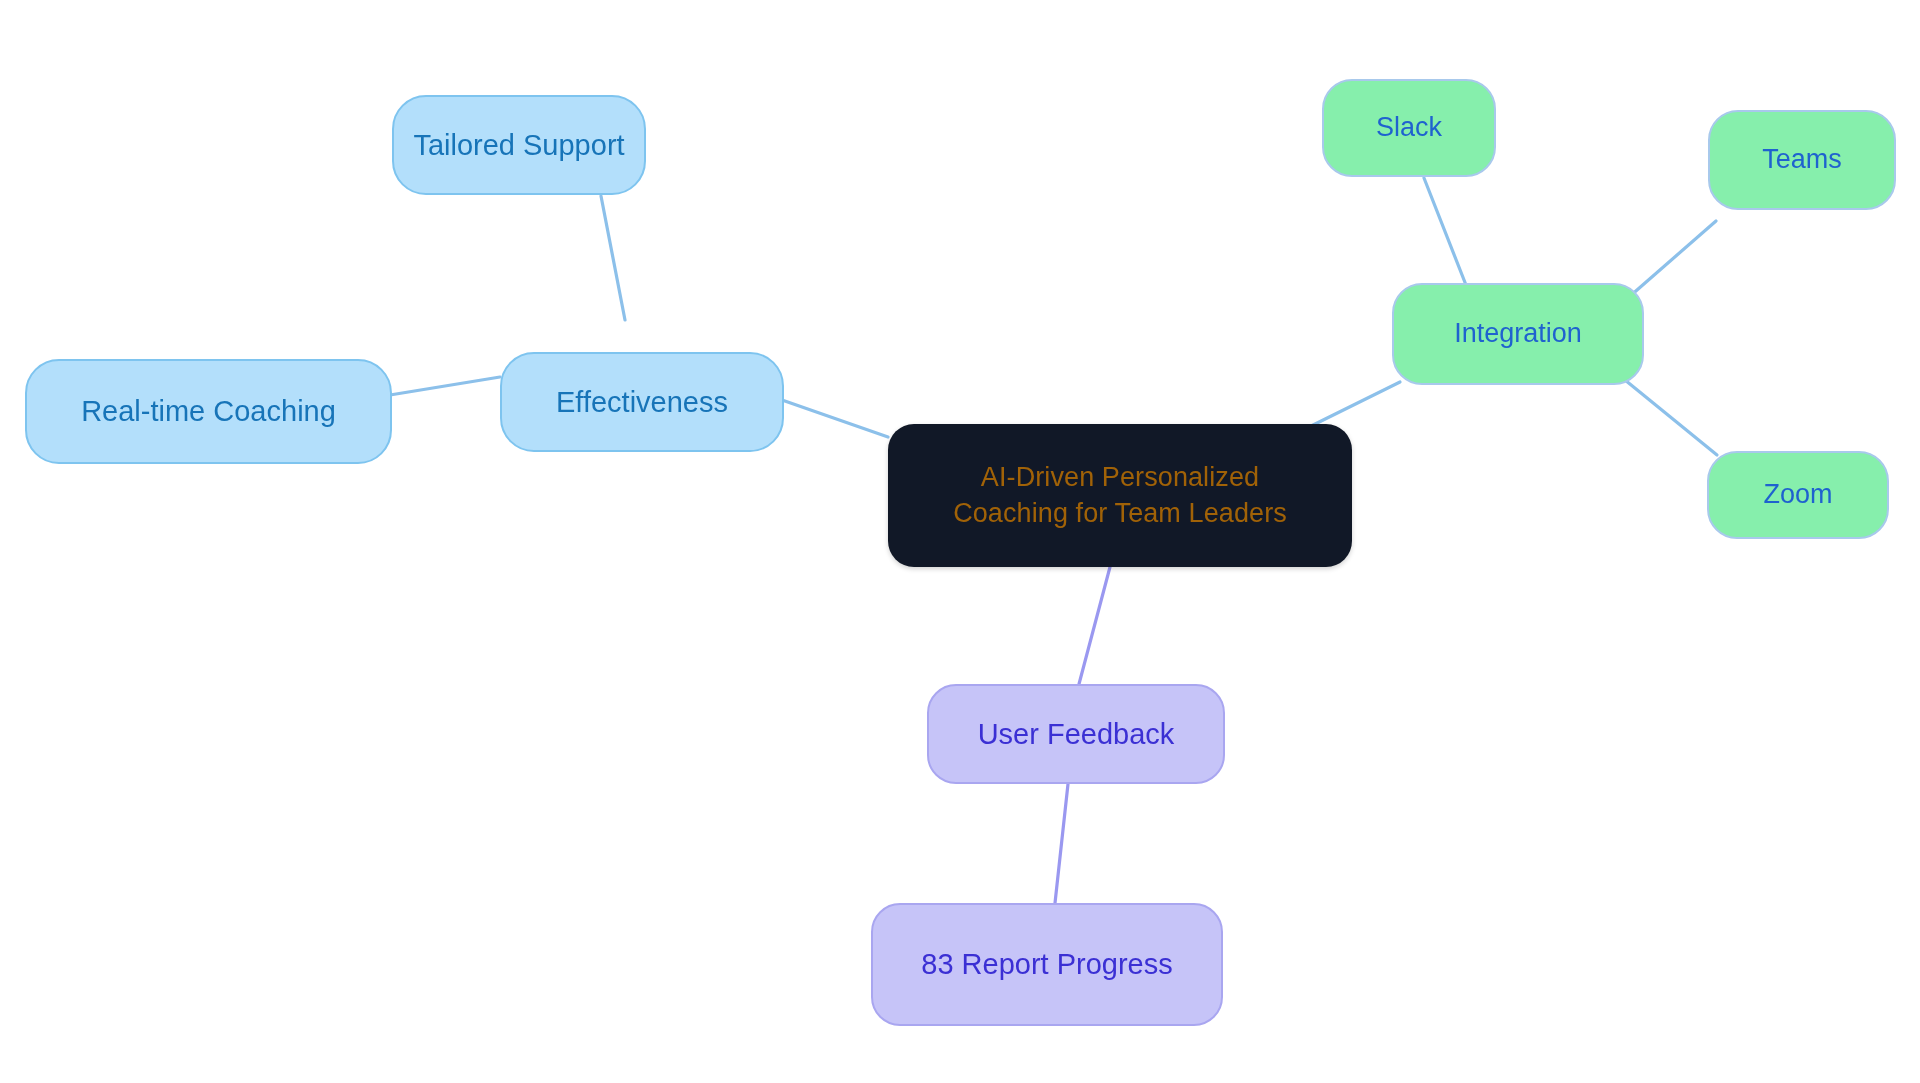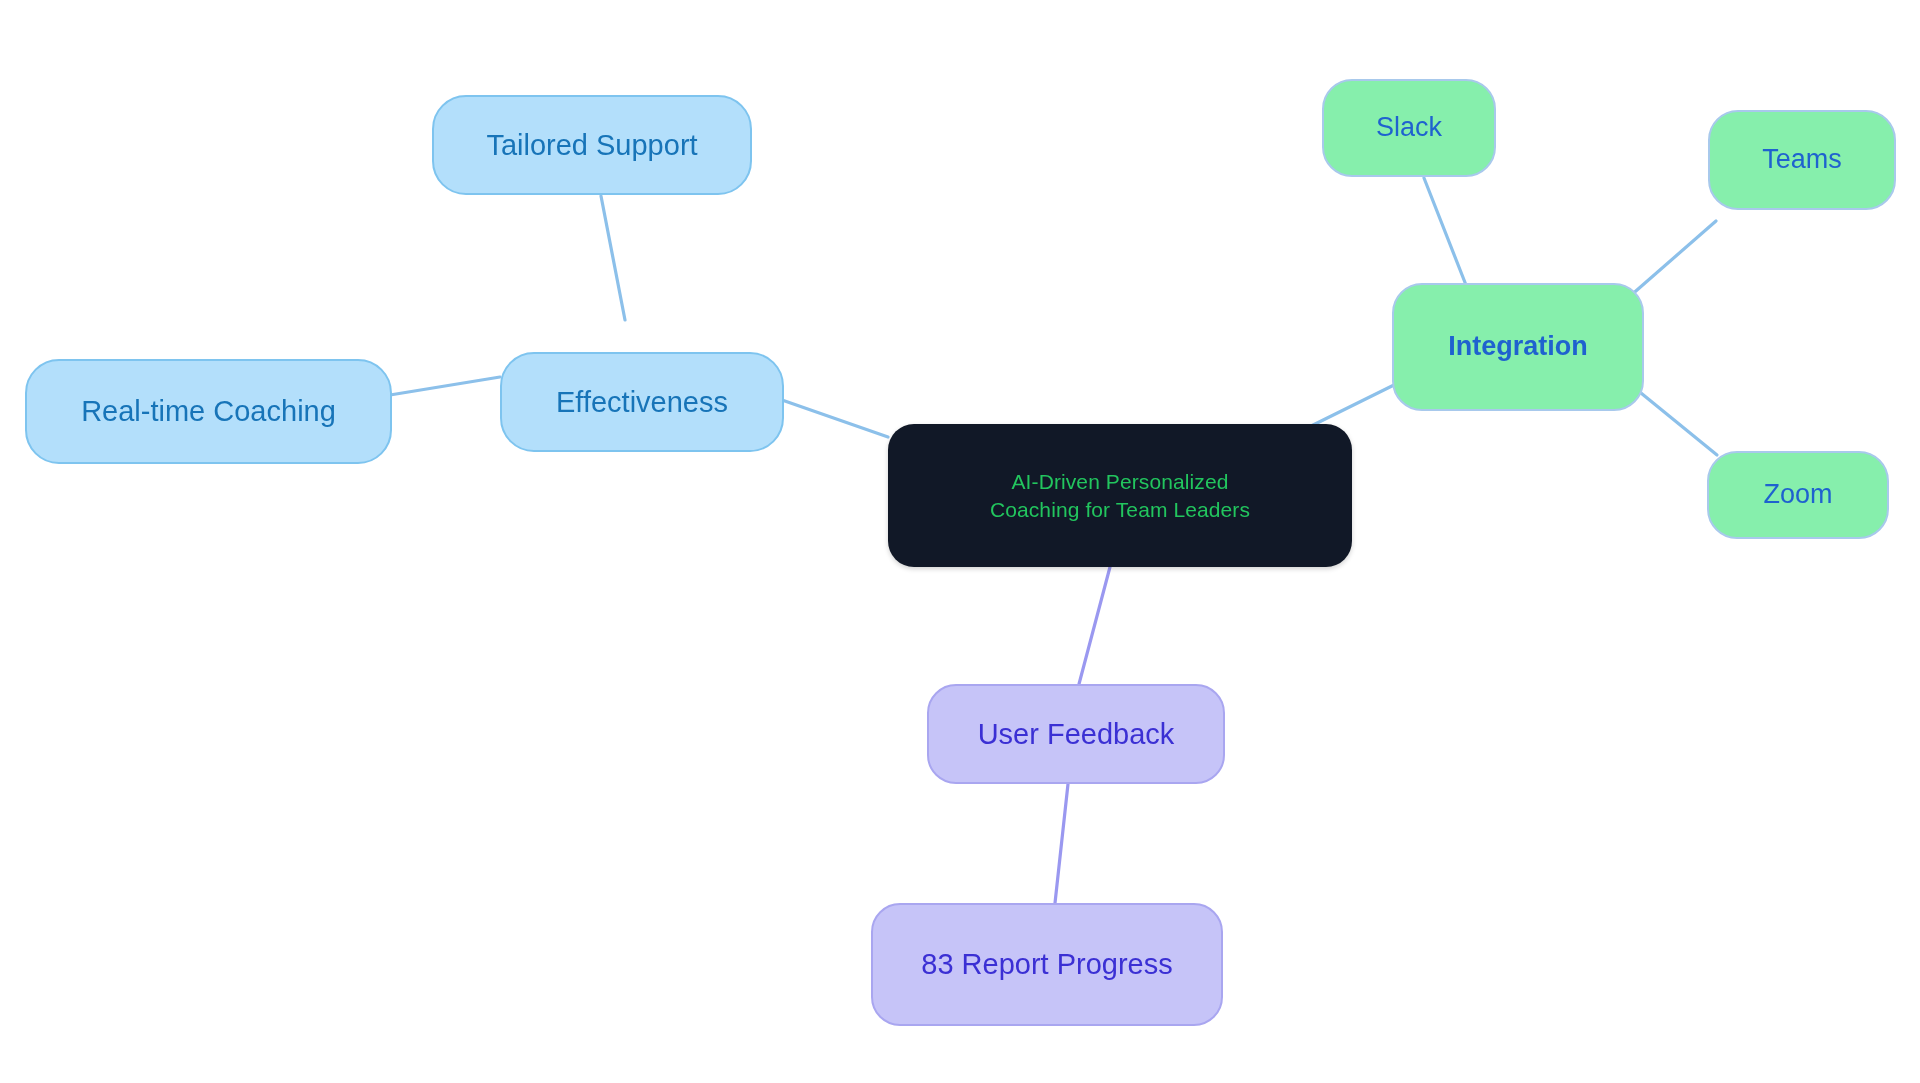--- a/index.html
+++ b/index.html
@@ -31,23 +31,23 @@
     box-sizing: border-box;
     display: flex;
     align-items: center;
     justify-content: center;
     text-align: center;
     line-height: 1.32;
     white-space: pre-line;
   }
   .node-root {
     background: #111827;
-    color: #22c55e;
+    color: #a16207;
     border-radius: 26px;
-    font-size: 21px;
+    font-size: 27px;
     letter-spacing: 0.1px;
     box-shadow: 0 2px 5px rgba(0,0,0,0.18);
   }
   .node-branch-blue {
     background: #b3dffb;
     border: 2px solid #7ec4ef;
     color: #1774b8;
     border-radius: 34px;
     font-size: 29px;
   }
@@ -81,25 +81,25 @@
       <line x1="1625" y1="380" x2="1717" y2="455" stroke="#8cc0ea" stroke-width="3.2" stroke-linecap="round"></line>
       <line x1="1110" y1="567" x2="1079" y2="684" stroke="#9a98f0" stroke-width="3.2" stroke-linecap="round"></line>
       <line x1="1068" y1="784" x2="1055" y2="903" stroke="#9a98f0" stroke-width="3.2" stroke-linecap="round"></line>
     </svg>
 
   <div class="node node-root" style="left: 888px; top: 424px; width: 464px; height: 143px;">AI-Driven Personalized
 Coaching for Team Leaders</div>
 
   <div class="node node-branch-blue" style="left: 500px; top: 318px; width: 284px; height: 100px; margin-top: 34px;">Effectiveness</div>
 
-  <div class="node node-branch-blue" style="left: 432px; top: 95px; width: 320px; height: 100px;">Tailored Support</div>
+  <div class="node node-branch-blue" style="left: 392px; top: 95px; width: 254px; height: 100px;">Tailored Support</div>
 
   <div class="node node-branch-blue" style="left: 25px; top: 359px; width: 367px; height: 105px;">Real-time Coaching</div>
 
-  <div class="node node-branch-lightblue" style="left: 1392px; top: 283px; width: 252px; height: 128px; font-weight: bold;">Integration</div>
+  <div class="node node-branch-lightblue" style="left: 1392px; top: 283px; width: 252px; height: 102px;">Integration</div>
 
   <div class="node node-branch-lightblue" style="left: 1322px; top: 79px; width: 174px; height: 98px;">Slack</div>
 
   <div class="node node-branch-lightblue" style="left: 1708px; top: 110px; width: 188px; height: 100px;">Teams</div>
 
   <div class="node node-branch-lightblue" style="left: 1707px; top: 451px; width: 182px; height: 88px;">Zoom</div>
 
   <div class="node node-branch-purple" style="left: 927px; top: 684px; width: 298px; height: 100px;">User Feedback</div>
 
   <div class="node node-branch-purple" style="left: 871px; top: 903px; width: 352px; height: 123px;">83 Report Progress</div>

